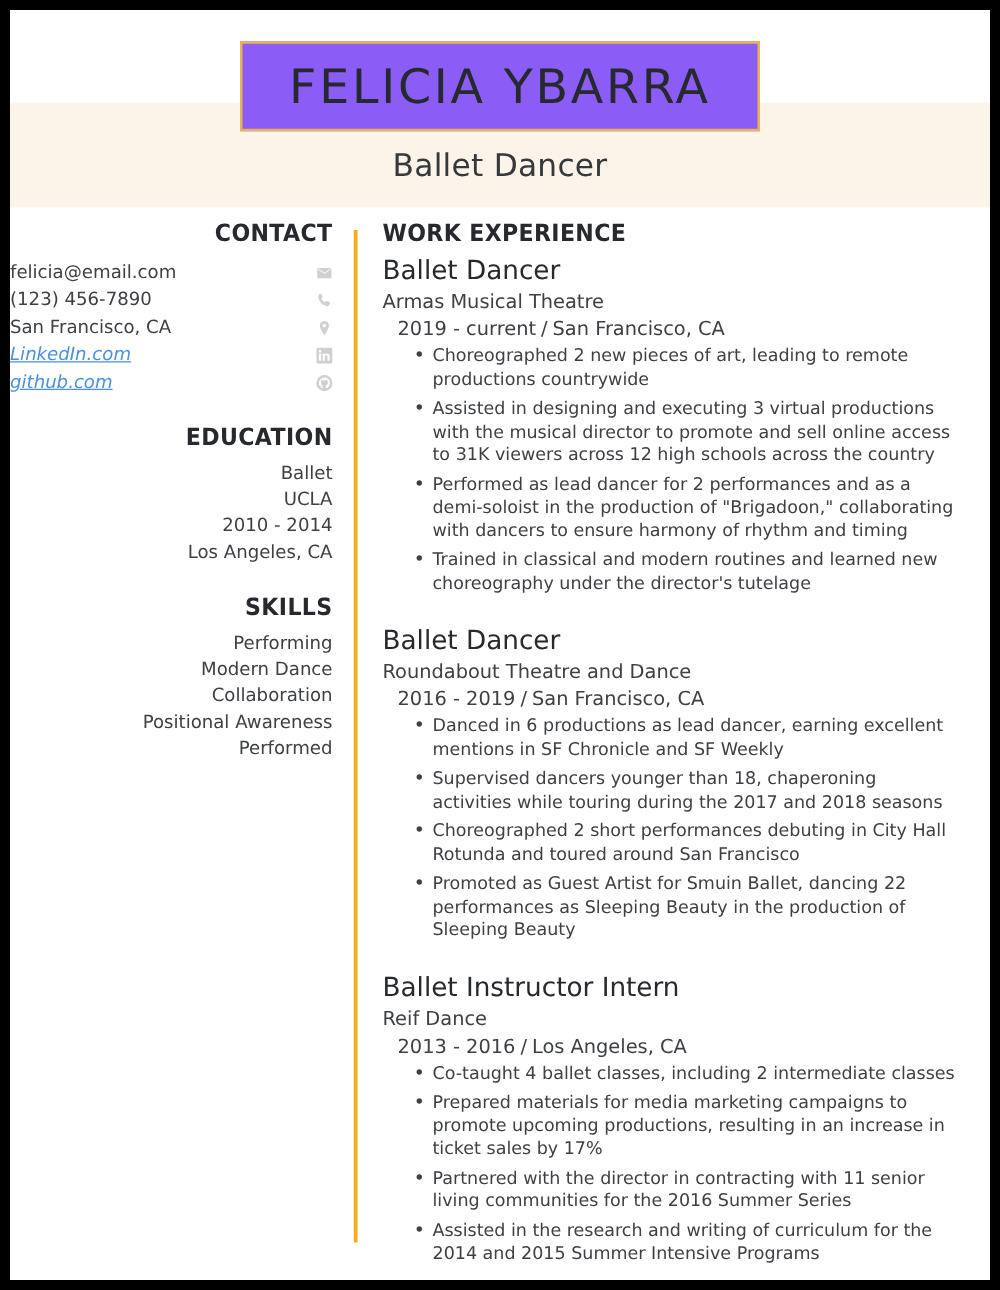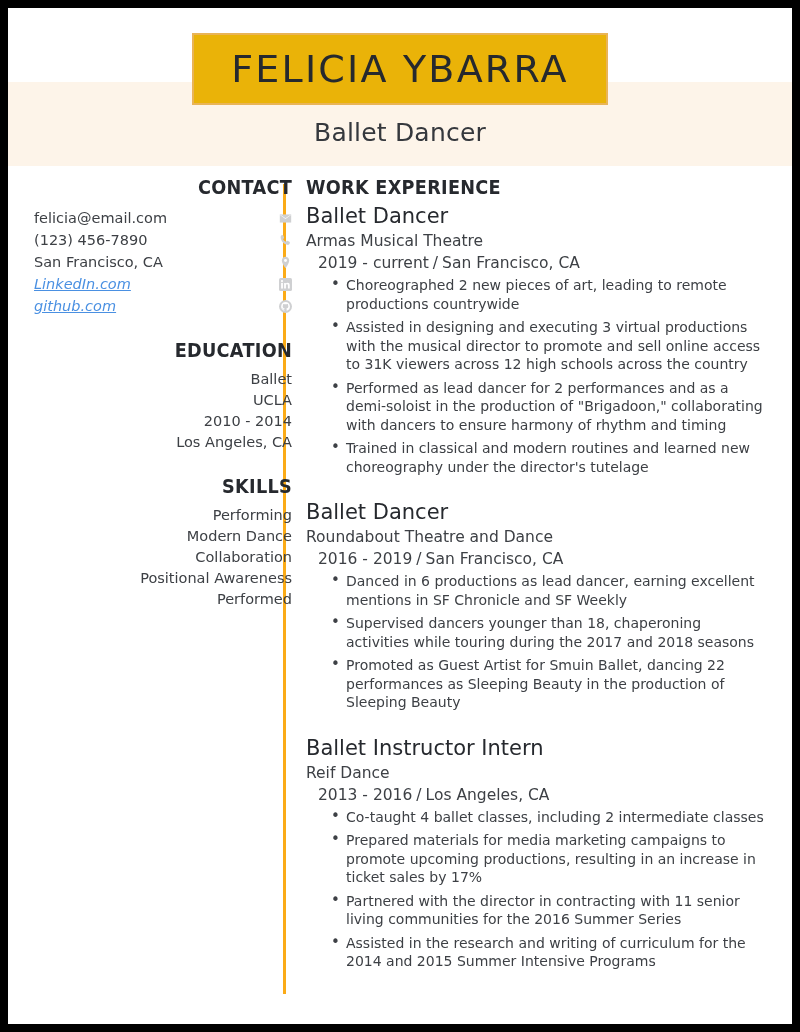--- a/index.html
+++ b/index.html
@@ -30,21 +30,21 @@
     height: 84px;
     background: #fdf4e9;
   }
 
   .name-box {
     position: absolute;
     left: 184px;
     top: 25px;
     width: 416px;
     height: 72px;
-    background: #eab308;
+    background: #8b5cf6;
     border: 2px solid #e9b457;
     display: flex;
     align-items: center;
     justify-content: center;
   }
 
   .name-text {
     font-family: "DejaVu Sans", sans-serif;
     font-size: 38px;
     font-weight: 400;
@@ -74,21 +74,20 @@
     height: 848px;
   }
 
   .left-col {
     position: absolute;
     left: 0;
     top: 0;
     width: 266px;
     padding-right: 8px;
     text-align: right;
-    margin-left: 26px;
   }
 
   .divider {
     position: absolute;
     left: 275px;
     top: 8px;
     width: 3px;
     height: 810px;
     background: #fbab17;
   }
@@ -329,20 +328,21 @@
 
       <div class="job">
         <div class="job-role">Ballet Dancer</div>
         <div class="job-company">Roundabout Theatre and Dance</div>
         <div class="job-meta">
           <span>2016 - 2019</span><span class="sep">/</span><span>San Francisco, CA</span>
         </div>
         <ul class="bullets">
           <li>Danced in 6 productions as lead dancer, earning excellent mentions in SF Chronicle and SF Weekly</li>
           <li>Supervised dancers younger than 18, chaperoning activities while touring during the 2017 and 2018 seasons</li>
+          <li>Choreographed 2 short performances debuting in City Hall Rotunda and toured around San Francisco</li>
           <li>Promoted as Guest Artist for Smuin Ballet, dancing 22 performances as Sleeping Beauty in the production of Sleeping Beauty</li>
         </ul>
       </div>
 
       <div class="job">
         <div class="job-role">Ballet Instructor Intern</div>
         <div class="job-company">Reif Dance</div>
         <div class="job-meta">
           <span>2013 - 2016</span><span class="sep">/</span><span>Los Angeles, CA</span>
         </div>

